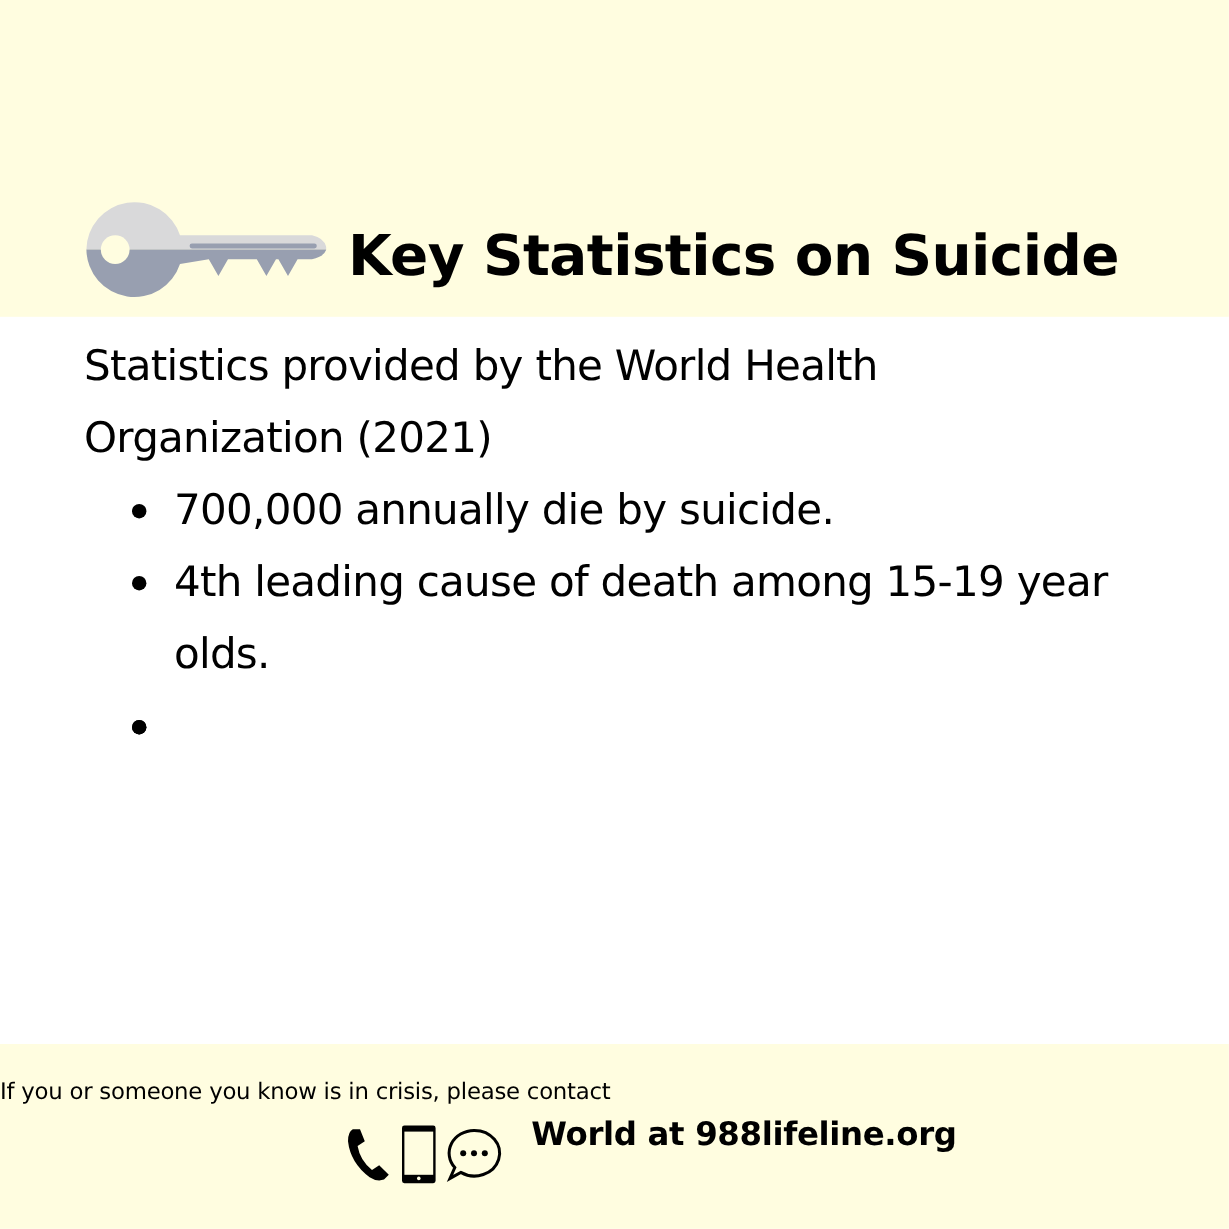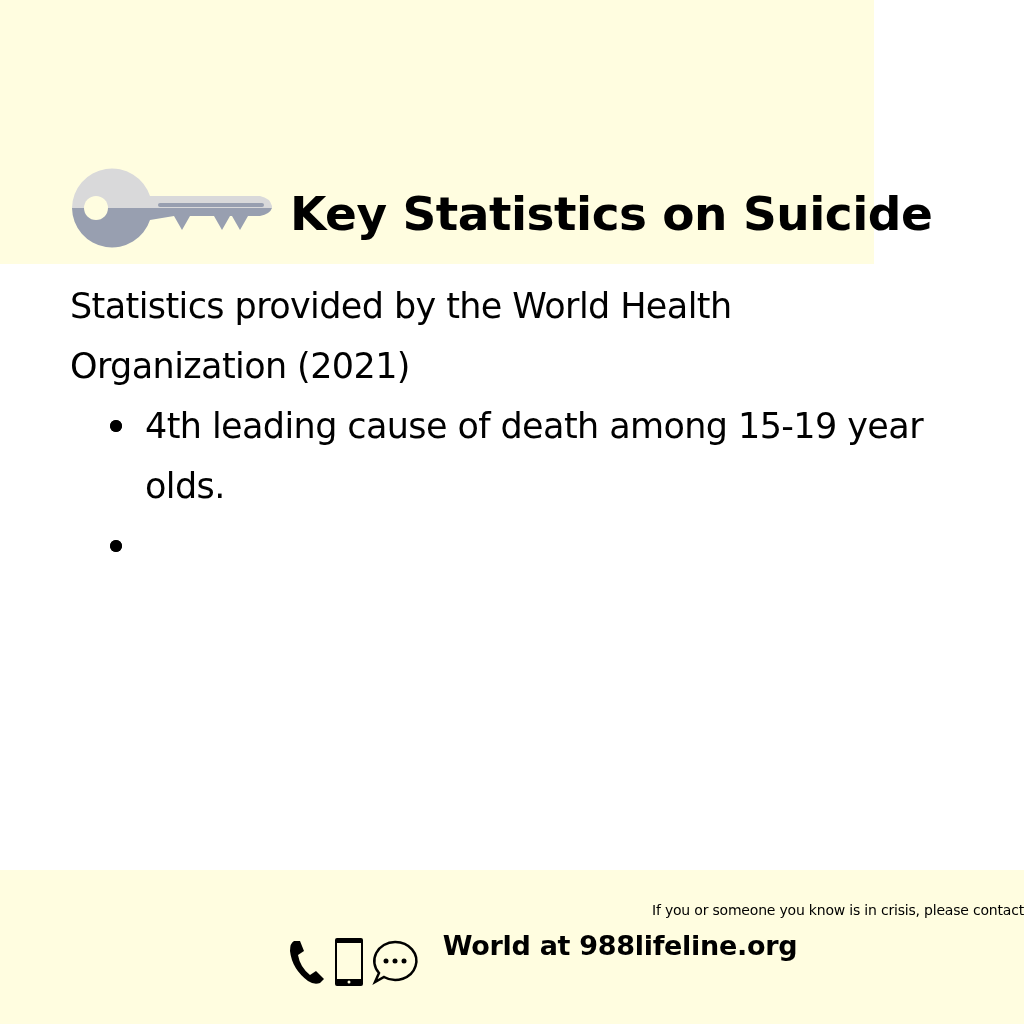--- a/index.html
+++ b/index.html
@@ -4,21 +4,21 @@
 <style>
   html, body { margin: 0; padding: 0; }
   body {
     width: 1024px; height: 1024px; overflow: hidden;
     background: #ffffff;
     font-family: "DejaVu Sans", sans-serif;
     color: #000;
     position: relative;
   }
   .top-band {
-    position: absolute; left: 0; top: 0; width: 874px; height: 264px;
+    position: absolute; left: 0; top: 0; width: 1024px; height: 264px;
     background: #fffde0;
   }
   .key-icon {
     position: absolute; left: 70px; top: 166px; width: 202px; height: 84px;
   }
   .title {
     position: absolute; left: 290px; top: 182px;
     font-family: "DejaVu Sans", sans-serif;
     font-weight: bold; font-size: 47px; letter-spacing: -0.5px;
     line-height: 64px; white-space: nowrap;
@@ -43,22 +43,22 @@
   }
   .bullets li .bullet-dot {
     position: absolute; left: 40px; top: 24px;
     width: 12px; height: 12px; border-radius: 50%; background: #000;
   }
   .bottom-band {
     position: absolute; left: 0; top: 870px; width: 1024px; height: 154px;
     background: #fffde0;
   }
   .crisis-text {
-    position: absolute; left: 0; top: 28px; width: 1024px; text-align: right;
-    font-size: 14px; line-height: 24px; letter-spacing: -0.2px;
+    position: absolute; left: 0; top: 28px; width: 1024px; text-align: left;
+    font-size: 19px; line-height: 24px; letter-spacing: -0.2px;
     font-family: "DejaVu Sans", sans-serif;
   }
   .contact-icons {
     position: absolute; left: 288px; top: 64px; width: 145px; height: 56px;
     display: flex; align-items: center; gap: 6px;
   }
   .contact-lines {
     position: absolute; left: 440px; top: 56px; width: 360px; text-align: center;
     font-weight: bold; font-size: 27px; line-height: 40px;
     font-family: "DejaVu Sans", sans-serif; letter-spacing: -0.3px;
@@ -79,20 +79,21 @@
     <rect x="88" y="37" width="106" height="4" rx="2" fill="#989fb0"></rect>
   </svg>
   <div class="title">Key Statistics on Suicide</div>
 </div>
 
 <div class="content">
   <div class="intro">Statistics provided by the World Health Organization (2021)</div>
   <ul class="bullets">
     <li>
       <span class="bullet-dot"></span>
+      <span>700,000 annually die by suicide.</span>
     </li>
     <li>
       <span class="bullet-dot"></span>
       <span>4th leading cause of death among 15-19 year olds.</span>
     </li>
     <li>
       <span class="bullet-dot"></span>
     </li>
     <li>
       <span class="bullet-dot"></span>

